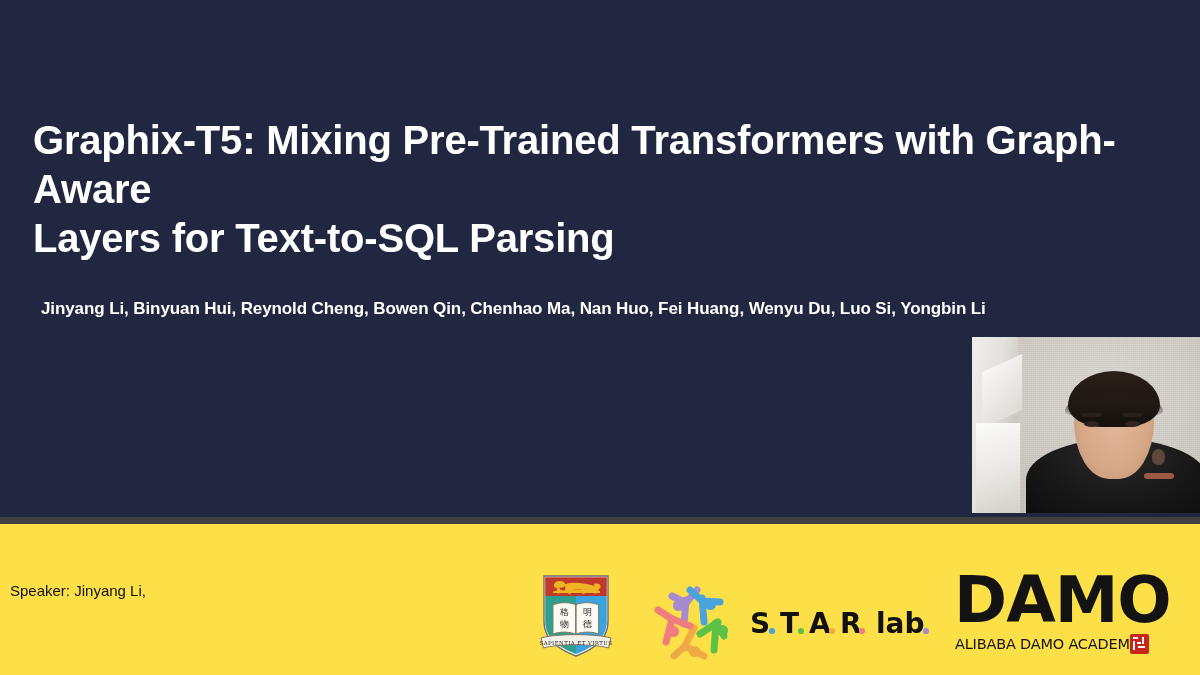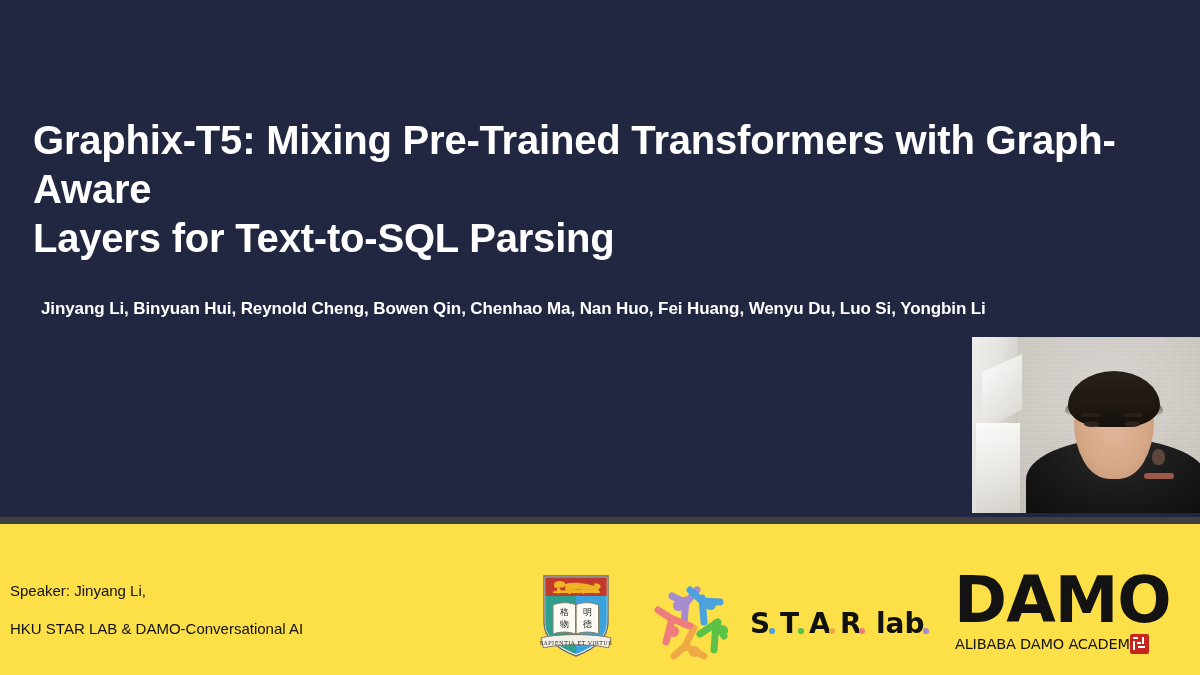--- a/index.html
+++ b/index.html
@@ -322,21 +322,20 @@
         <div class="eye left"></div>
         <div class="eye right"></div>
       </div>
     </div>
   </div>
 
   <div class="slide-footer">
 
     <div class="footer-text">
       <div>Speaker: Jinyang Li,</div>
-      <div>HKU STAR LAB &amp; DAMO-Conversational AI</div>
     </div>
 
     <div class="footer-logos">
 
       <div class="logo-hku">
         <svg viewBox="0 0 76 88" width="76" height="88" aria-hidden="true">
 
           <path d="M6 4 H70 V50 C70 68 54 78 38 84 C22 78 6 68 6 50 Z" fill="#ffffff" stroke="#6b6b6b" stroke-width="1.4"></path>
 
           <path d="M7.2 24 H38 V82 C23.5 76.5 7.2 67 7.2 50 Z" fill="#2e9e8f"></path>

